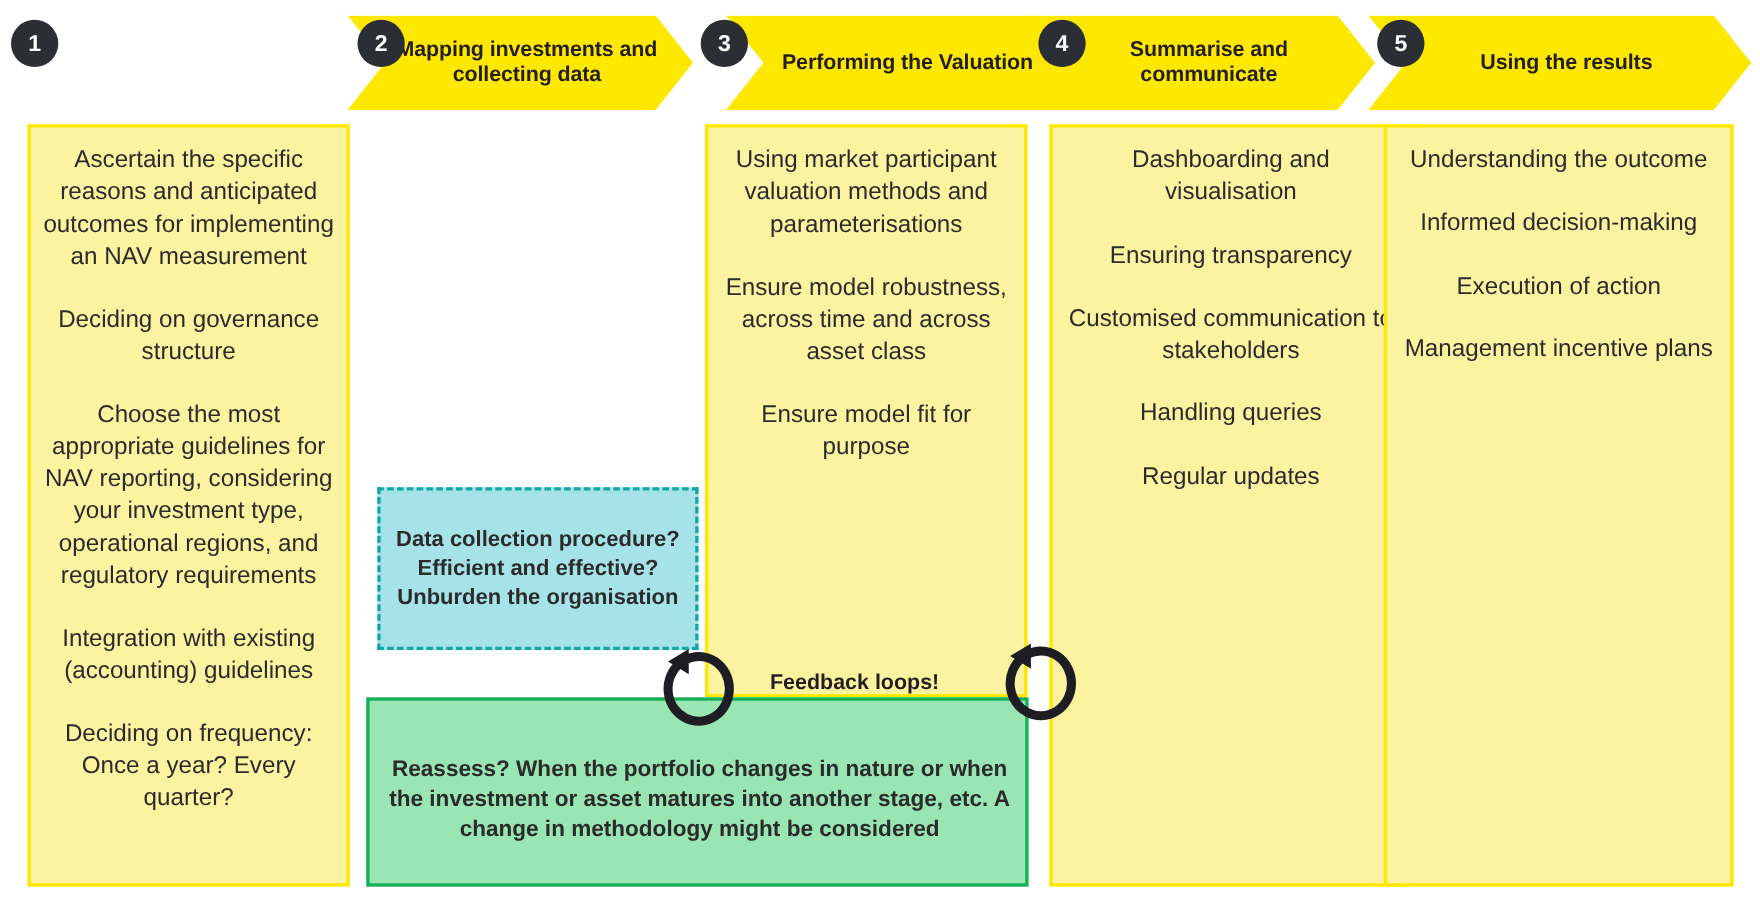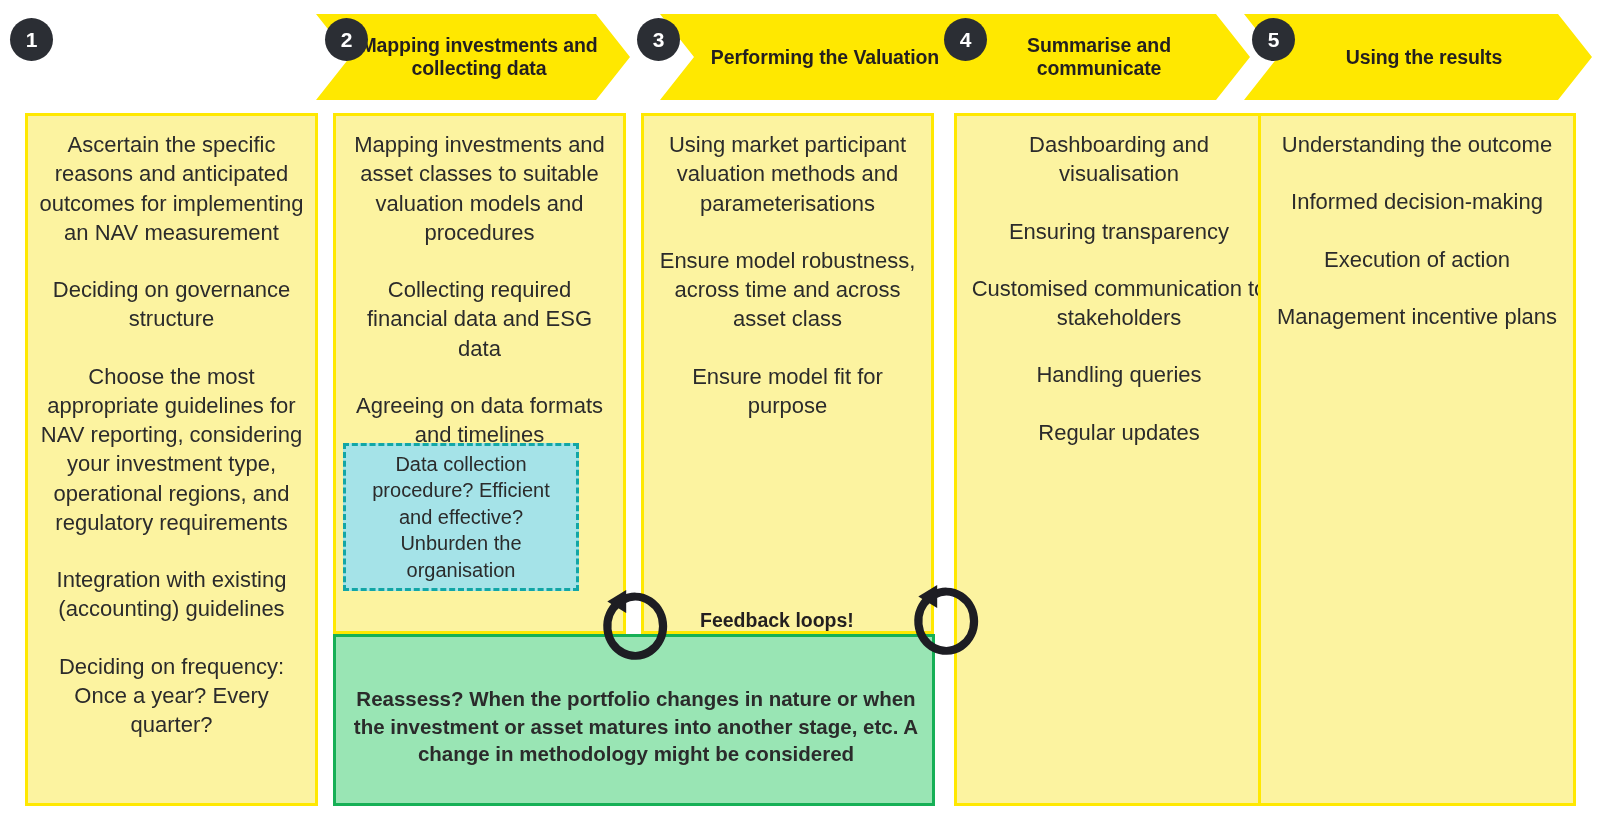--- a/index.html
+++ b/index.html
@@ -172,29 +172,22 @@
   <div class="col-box" style="left:25px; top:113px; width:293px; height:693px;">
     <div class="col-content">
       <p>Ascertain the specific reasons and anticipated outcomes for implementing an NAV measurement</p>
       <p>Deciding on governance structure</p>
       <p>Choose the most appropriate guidelines for NAV reporting, considering your investment type, operational regions, and regulatory requirements</p>
       <p>Integration with existing (accounting) guidelines</p>
       <p>Deciding on frequency: Once a year? Every quarter?</p>
     </div>
   </div>
 
-  <div class="col-box" style="left:333px; width:293px; top:113px; height:521px;">
-    <div class="col-content">
-      <p>Mapping investments and asset classes to suitable valuation models and procedures</p>
-      <p>Collecting required financial data and ESG data</p>
-      <p>Agreeing on data formats and timelines</p>
-    </div>
-  </div>
-
-  <div class="cyan-box" style="left:343px; top:443px; width:236px; height:148px;">
+
+  <div class="cyan-box" style="left:343px; top:443px; width:292px; height:148px;font-weight:bold;">
     <p>Data collection procedure? Efficient and effective? Unburden the organisation</p>
   </div>
 
   <div class="col-box" style="left:641px; width:293px; top:113px; height:521px;">
     <div class="col-content">
       <p>Using market participant valuation methods and parameterisations</p>
       <p>Ensure model robustness, across time and across asset class</p>
       <p>Ensure model fit for purpose</p>
     </div>
   </div>

